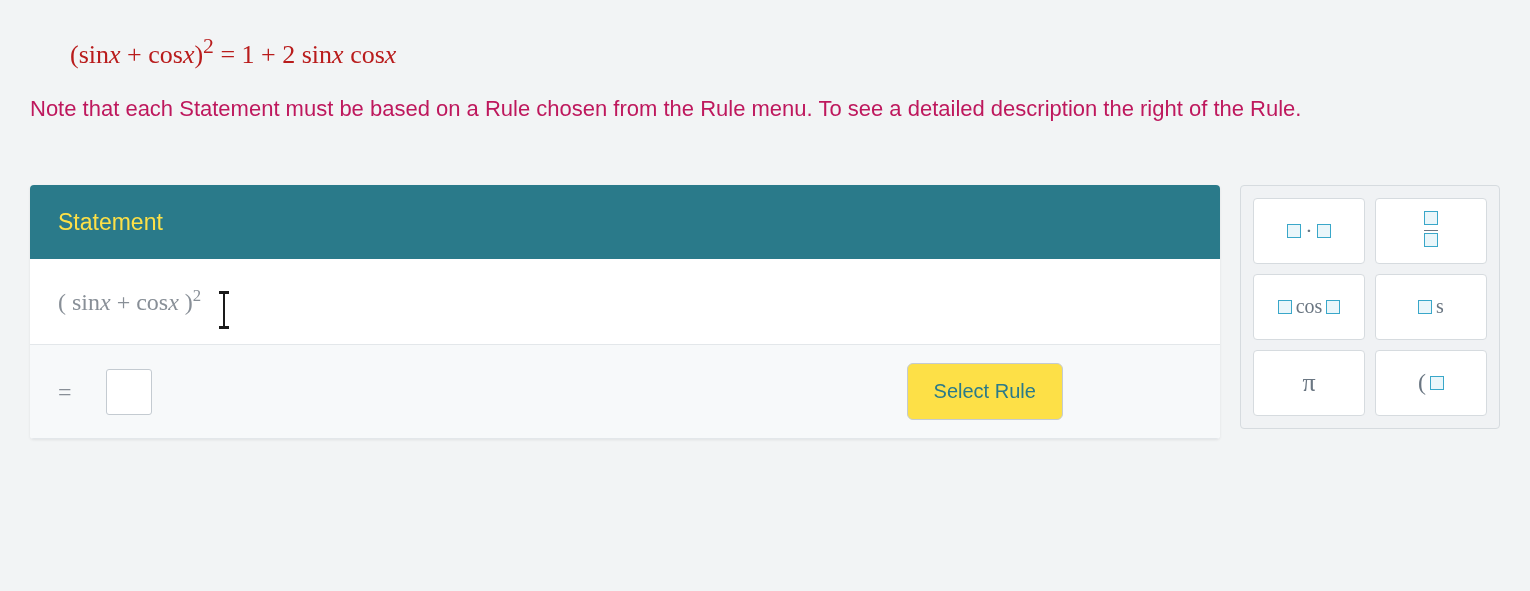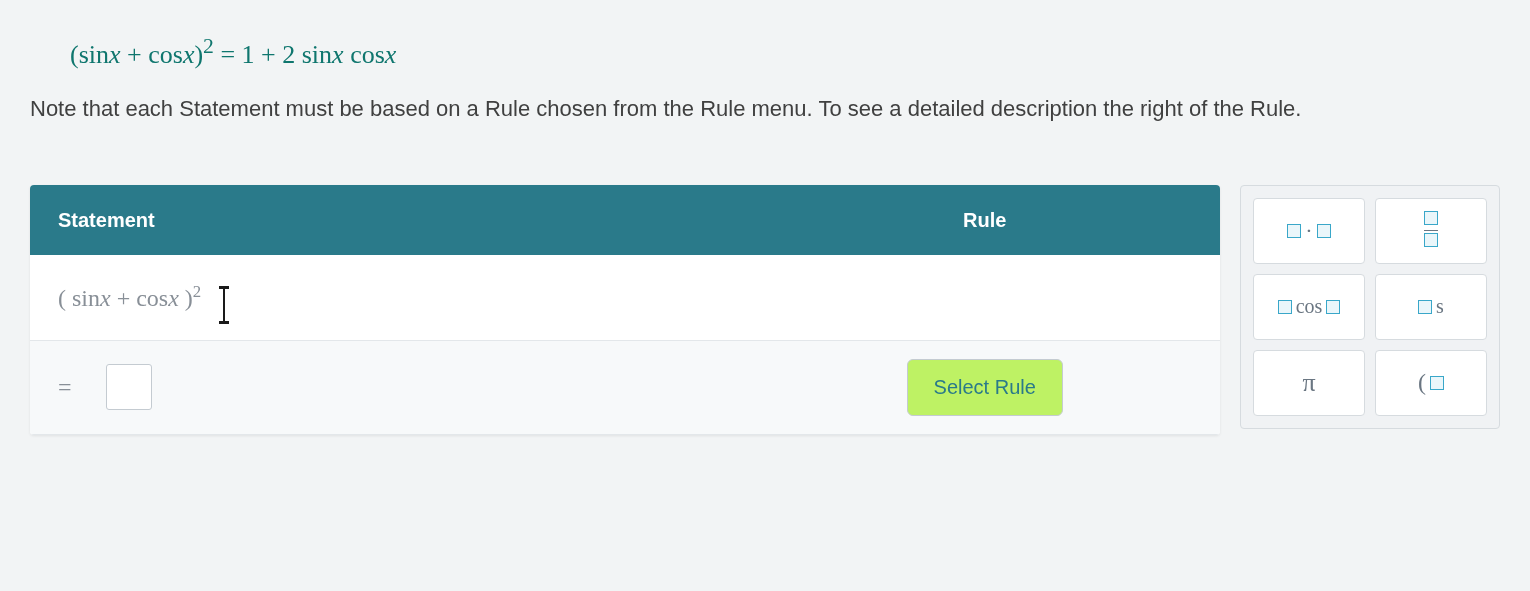--- a/index.html
+++ b/index.html
@@ -8,46 +8,45 @@
     background: #f2f4f5;
     color: #4a5a66;
     padding: 20px 30px;
     font-size: 20px;
     line-height: 1.5;
     width: 1530px;
   }
   .equation {
     font-family: "Times New Roman", serif;
     font-size: 26px;
-    color: #0f766e;
+    color: #b91c1c;
     margin: 10px 0 18px 40px;
   }
   .note {
     font-size: 22px;
-    color: #404040;
+    color: #be185d;
     margin-bottom: 60px;
   }
   .layout {
     display: flex;
     gap: 20px;
     align-items: flex-start;
   }
   .proof-table {
     flex: 1;
     border-radius: 4px;
     overflow: hidden;
     background: #fff;
     box-shadow: 0 1px 3px rgba(0,0,0,0.08);
   }
   .thead {
     display: flex;
     background: #2a7a8a;
-    color: #ffffff;
-    font-size: 20px;
-    font-weight: bold;
+    color: #fde047;
+    font-size: 23px;
   }
   .th { padding: 20px 28px; }
   .th.statement { flex: 1.6; }
   .th.rule { flex: 1; text-align: center; }
   .trow {
     display: flex;
     align-items: center;
     border-bottom: 1px solid #e3e7ea;
     background: #f7f9fa;
     min-height: 86px;
@@ -92,21 +91,21 @@
   }
   .answer-box {
     width: 46px;
     height: 46px;
     border: 1px solid #c4cbd1;
     background: #fff;
     border-radius: 3px;
   }
   .select-rule-btn {
     border: 1px solid #c4cbd1;
-    background: #bef264;
+    background: #fde047;
     color: #2a7a8a;
     font-size: 20px;
     padding: 16px 26px;
     border-radius: 6px;
     cursor: pointer;
     font-family: inherit;
   }
   .palette {
     width: 260px;
     background: #f0f2f4;
@@ -157,21 +156,20 @@
 <div class="equation">
   (sin<span style="font-style:italic">x</span> + cos<span style="font-style:italic">x</span>)<sup>2</sup> = 1 + 2 sin<span style="font-style:italic">x</span> cos<span style="font-style:italic">x</span>
 </div>
 
 <p class="note">Note that each Statement must be based on a Rule chosen from the Rule menu. To see a detailed description the right of the Rule.</p>
 
 <div class="layout">
   <div class="proof-table">
     <div class="thead">
       <div class="th statement">Statement</div>
-      <div class="th rule">Rule</div>
     </div>
 
     <div class="trow first">
       <div class="td statement">
         <span class="expr">
           ( sin<span style="font-style:italic">x</span> + cos<span style="font-style:italic">x</span> )<sup style="font-size:0.7em">2</sup>
         </span>
         <span class="cursor"></span>
       </div>
       <div class="td rule"></div>

